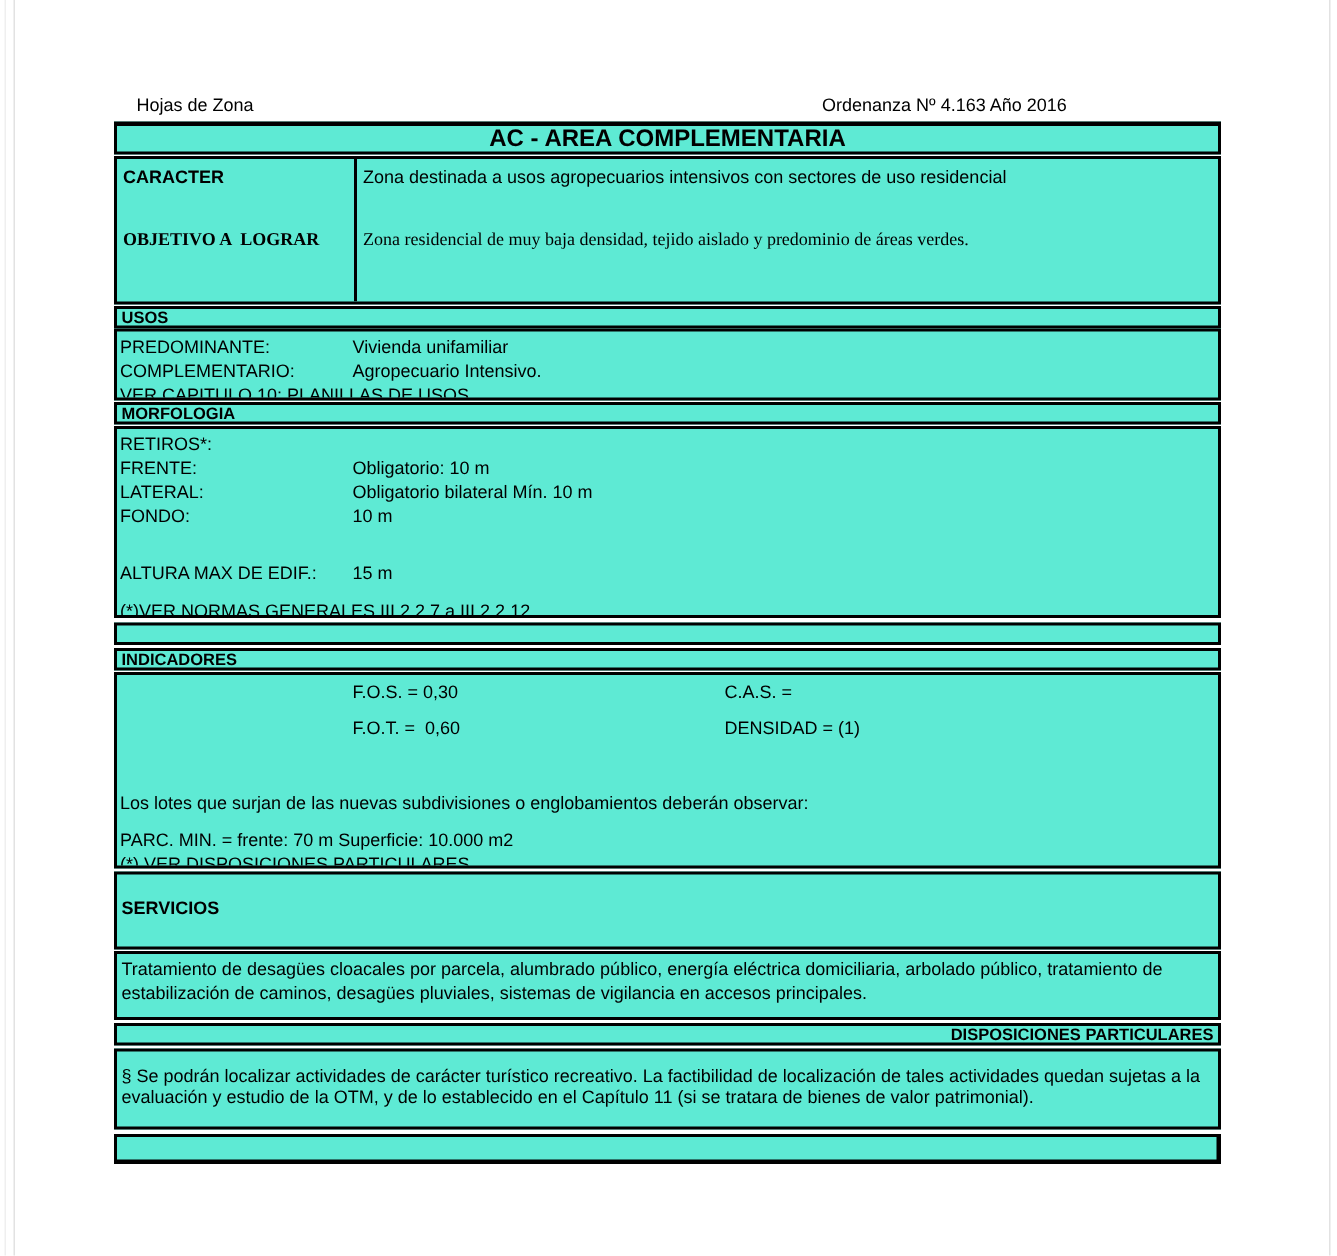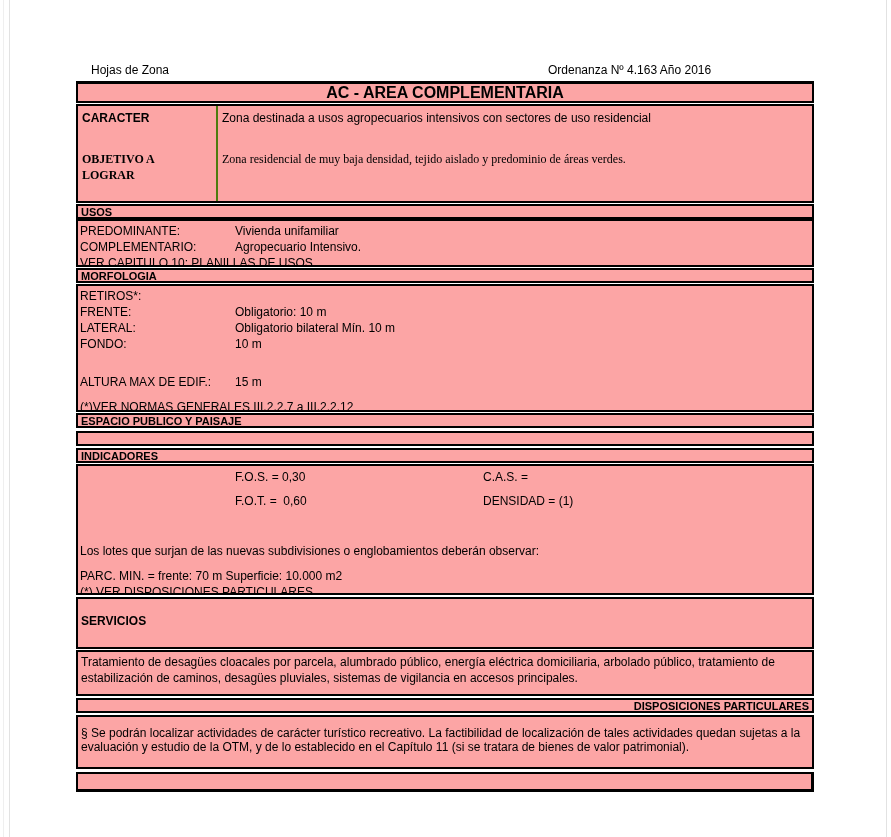--- a/index.html
+++ b/index.html
@@ -22,40 +22,40 @@
     position: absolute; left: 91px; top: 62px; width: 733px; height: 16px;
     font-size: 12px; line-height: 16px;
   }
   .sheet-header .hdr-right { position: absolute; left: 457px; top: 0; }
 
   .doc {
     position: absolute; left: 76px; top: 81px; width: 738px;
   }
   .box {
     border: 2px solid #000;
-    background: #fca5a5;
+    background: #5eead4;
     font-size: 12px;
     line-height: 16px;
     overflow: hidden;
   }
   .hdr-row {
     height: 15px;
     font-weight: bold;
     font-size: 11px;
     line-height: 12px;
     padding: 0 3px;
   }
   .title-box {
     height: 22px; border-width: 3px 2px 2px 2px;
     text-align: center;
     font-weight: bold; font-size: 16px; line-height: 17px;
   }
   .caracter-box { height: 99px; margin-top: 1px; display: flex; }
   .caracter-left {
-    width: 140px; border-right: 2px solid #4d7c0f;
+    width: 160px; border-right: 2px solid #000000;
     position: relative; font-weight: bold;
   }
   .caracter-right { flex: 1; position: relative; }
   .pos1 { position: absolute; left: 4px; top: 4px; right: 4px; }
   .pos2 { position: absolute; left: 4px; top: 45px; right: 4px; font-family: Liberation Serif, serif; }
 
   .usos-header { margin-top: 1px; }
   .usos-content { height: 48px; margin-top: 0; padding: 2px 0 0 2px; }
   .lv-row .lbl { display: inline-block; width: 155px; vertical-align: top; }
 
@@ -134,21 +134,20 @@
     </div>
     <div class="lv-row">
       <span class="lbl">FONDO:</span><span>10 m</span>
     </div>
     <div class="lv-row morf-altura">
       <span class="lbl">ALTURA MAX DE EDIF.:</span><span>15 m</span>
     </div>
     <div class="morf-note">(*)VER NORMAS GENERALES III.2.2.7 a III.2.2.12</div>
   </div>
 
-  <div class="box hdr-row espacio-header">ESPACIO PUBLICO Y PAISAJE</div>
 
   <div class="box empty-thin"></div>
 
   <div class="box hdr-row indic-header">INDICADORES</div>
 
   <div class="box indic-content">
     <div class="indic-cols">
       <span class="col1 pre">F.O.S. = 0,30</span><span class="pre">C.A.S. =</span>
     </div>
     <div class="indic-cols indic-row2">

